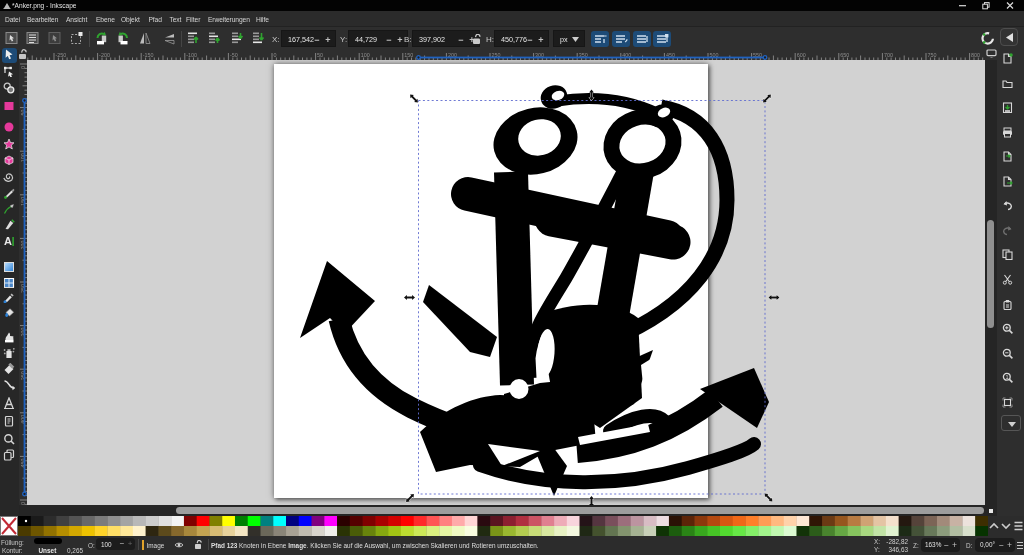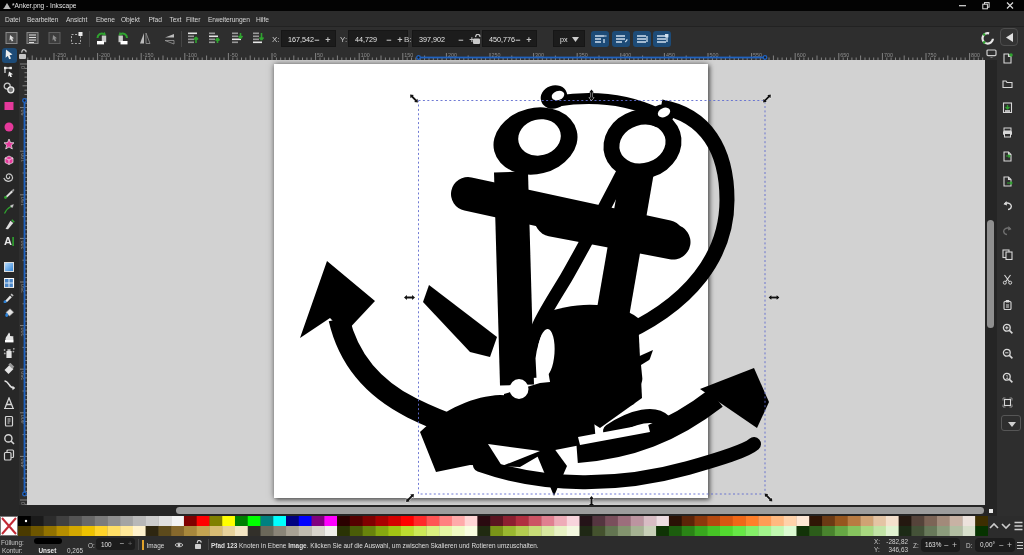--- a/index.html
+++ b/index.html
@@ -136,21 +136,21 @@
     <div class="spin" style="left:412px;width:68px">
       <span class="val">397,902</span>
       <span class="mm" style="right:15.5px">−</span>
       <span class="mm" style="right:4.5px">+</span>
     </div>
     <svg class="abs" style="left:472px;top:7px" width="10" height="11" viewBox="0 0 10 11">
       <rect x="1" y="4.5" width="7" height="5.5" rx="1" fill="#c9c9c9"></rect>
       <path d="M2.8 4.5 V3.2 a2 2 0 0 1 4 0" fill="none" stroke="#c9c9c9" stroke-width="1.3" transform="translate(1.1,-.8) rotate(15 4.8 2.8)"></path>
     </svg>
     <div class="lbl" style="left:486px">H:</div>
-    <div class="spin" style="left:482px;width:55px">
+    <div class="spin" style="left:494px;width:55px">
       <span class="val">450,776</span>
       <span class="mm" style="right:15.5px">−</span>
       <span class="mm" style="right:4.5px">+</span>
     </div>
     <div class="spin" style="left:553px;width:32px">
       <span class="val">px</span>
       <svg class="abs" style="right:5px;top:6px" width="7" height="5" viewBox="0 0 7 5">
         <path d="M0 0h7L3.5 5z" fill="#ccc"></path>
       </svg>
     </div>

